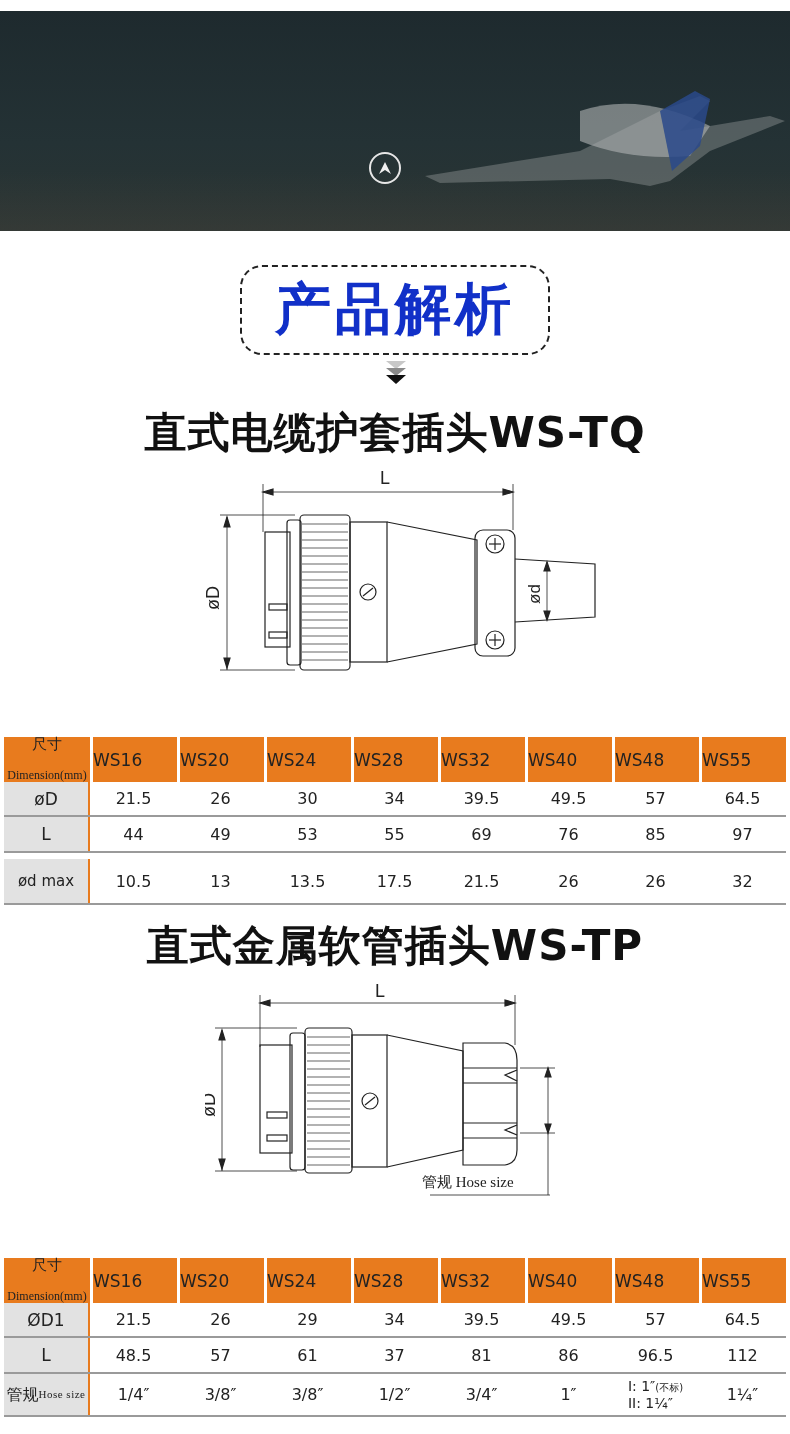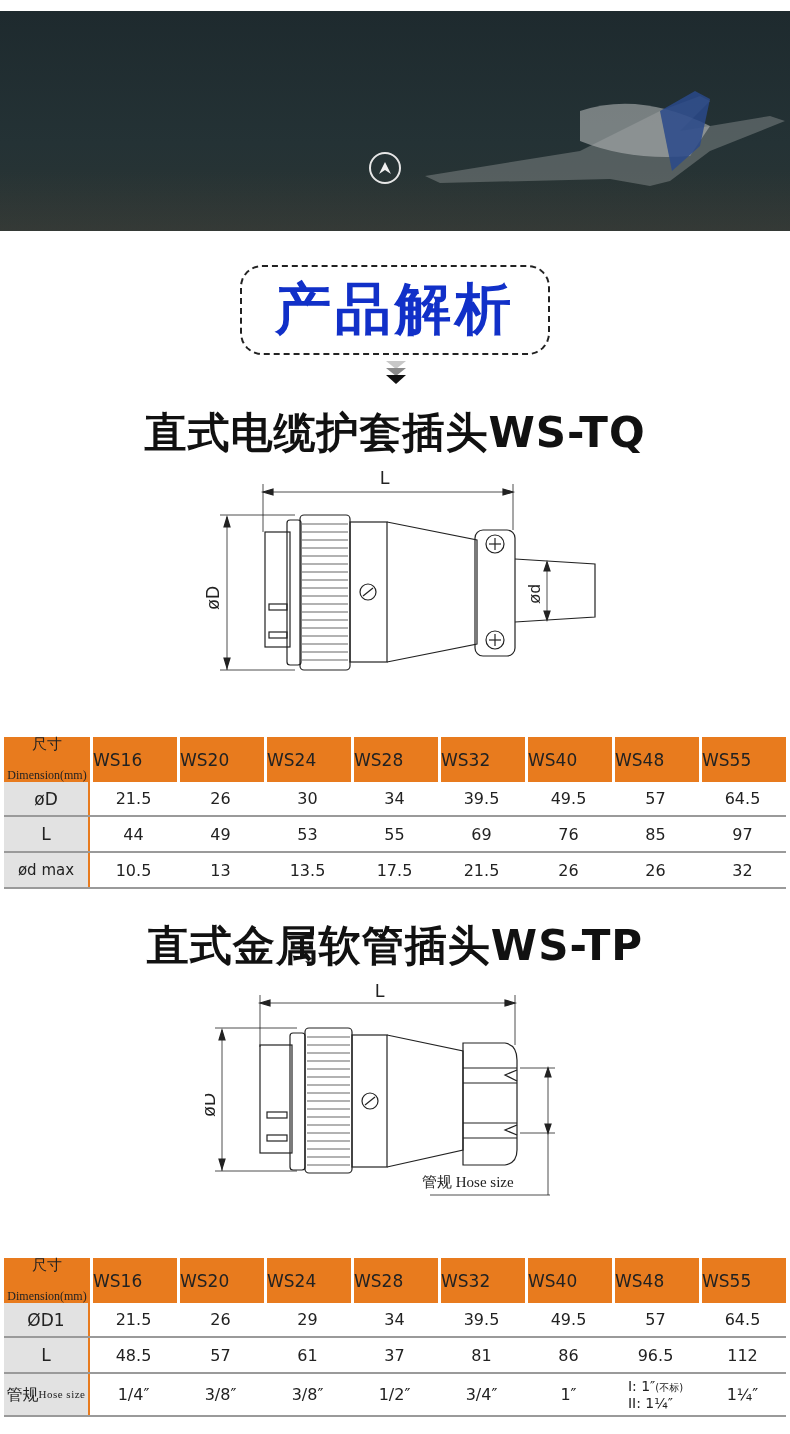--- a/index.html
+++ b/index.html
@@ -164,21 +164,21 @@
     <div class="cell label c0">L</div>
     <div class="cell cn" style="width:87px">44</div>
     <div class="cell cn" style="width:87px">49</div>
     <div class="cell cn" style="width:87px">53</div>
     <div class="cell cn" style="width:87px">55</div>
     <div class="cell cn" style="width:87px">69</div>
     <div class="cell cn" style="width:87px">76</div>
     <div class="cell cn" style="width:87px">85</div>
     <div class="cell cn" style="width:87px">97</div>
   </div>
-  <div class="row" style="height:36px;">
+  <div class="row" style="height:46px;margin-top:6px;">
     <div class="cell label c0" style="font-size:15px">ød max</div>
     <div class="cell cn" style="width:87px">10.5</div>
     <div class="cell cn" style="width:87px">13</div>
     <div class="cell cn" style="width:87px">13.5</div>
     <div class="cell cn" style="width:87px">17.5</div>
     <div class="cell cn" style="width:87px">21.5</div>
     <div class="cell cn" style="width:87px">26</div>
     <div class="cell cn" style="width:87px">26</div>
     <div class="cell cn" style="width:87px">32</div>
   </div>

